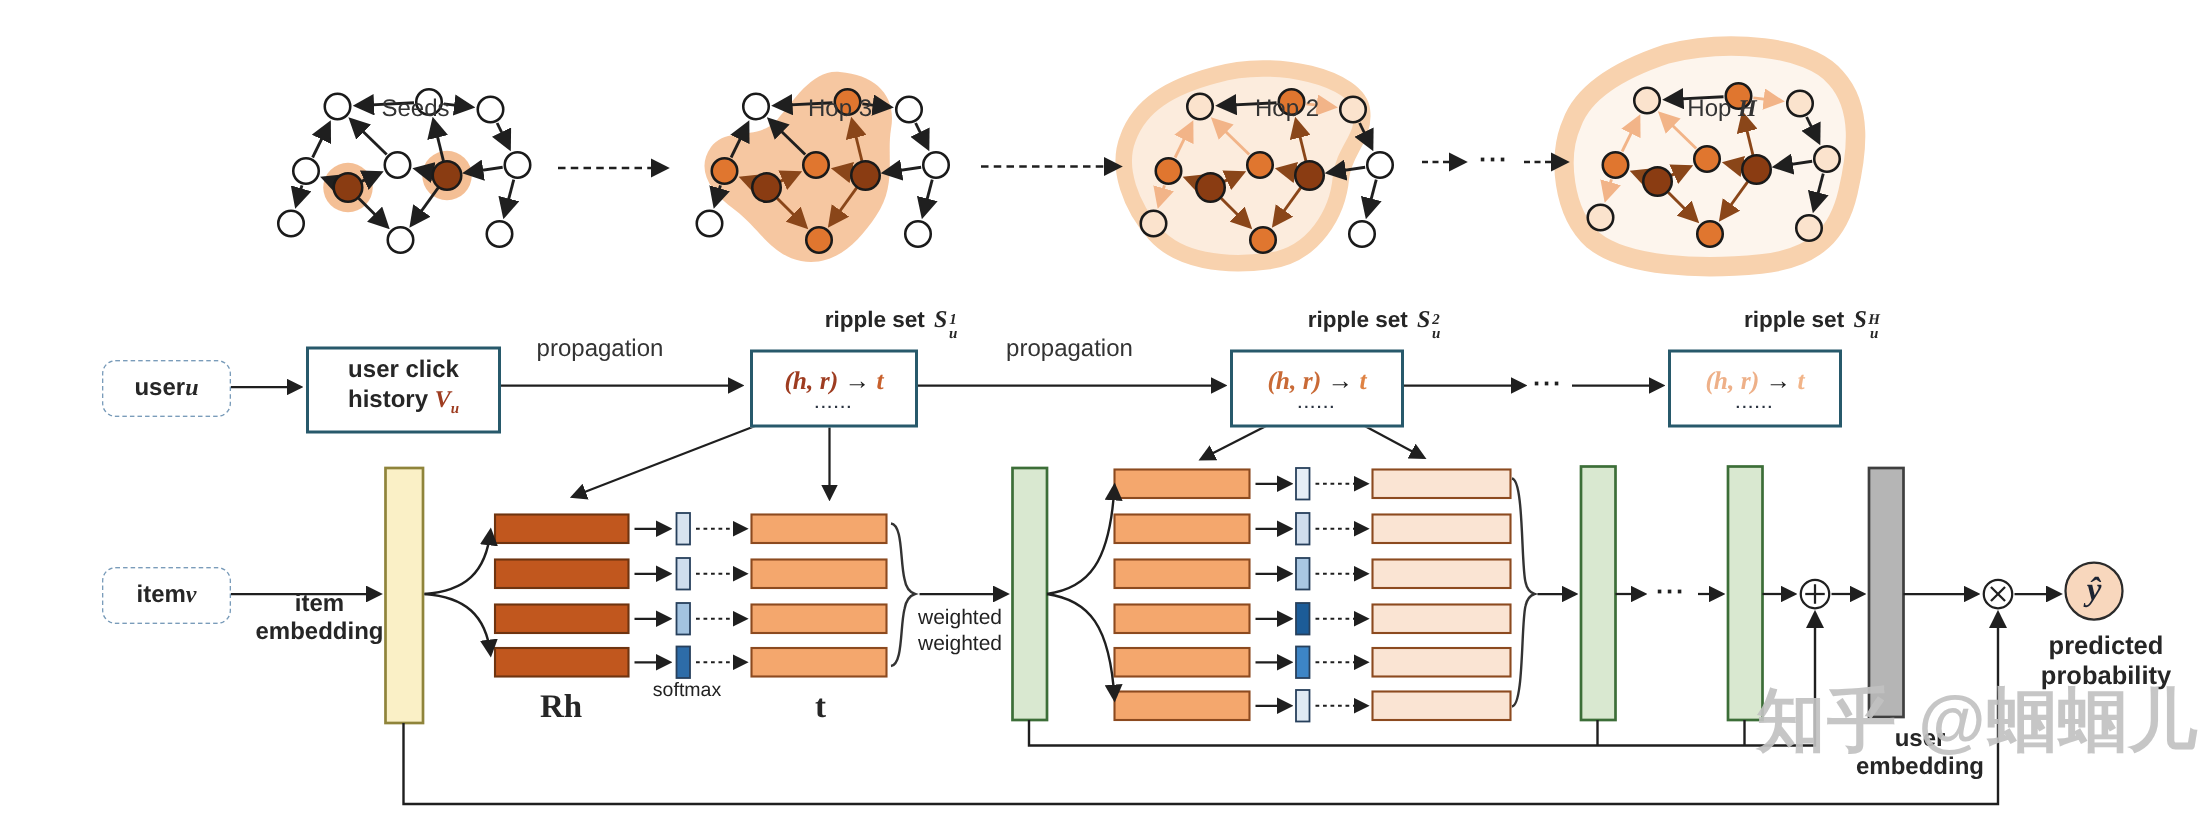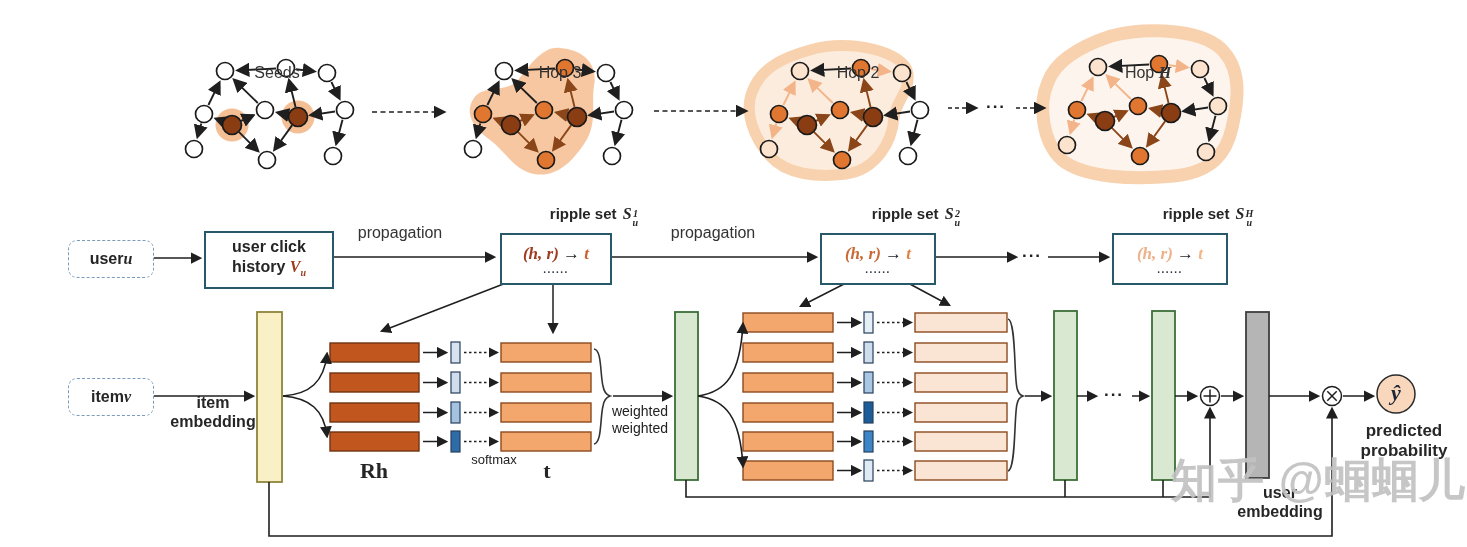--- a/index.html
+++ b/index.html
@@ -345,21 +345,21 @@
 
   <div class="dashed-box" style="left:68px;top:378px;width:84px;height:36px;">
     <span>item </span>
       <span class="serifvar">v</span>
   </div>
   <div class="lbl two-line ctr" style="left:213px;top:393px;">
     <div>item</div>
       <div>embedding</div>
   </div>
   <div class="lbl serif-big ctr" style="left:374px;top:458px;">Rh</div>
-  <div class="lbl small-lbl ctr" style="left:458px;top:452px;margin-left:36px;">softmax</div>
+  <div class="lbl small-lbl ctr" style="left:458px;top:452px;">softmax</div>
   <div class="lbl serif-big ctr" style="left:547px;top:458px;">t</div>
   <div class="lbl wavg ctr" style="left:640px;top:403px;">
     <div>weighted</div>
       <div>weighted</div>
   </div>
   <div class="lbl dots3 ctr" style="left:1114px;top:385px;">···</div>
   <div class="lbl two-line ctr" style="left:1280px;top:483px;">
     <div>user</div>
       <div>embedding</div>
   </div>

